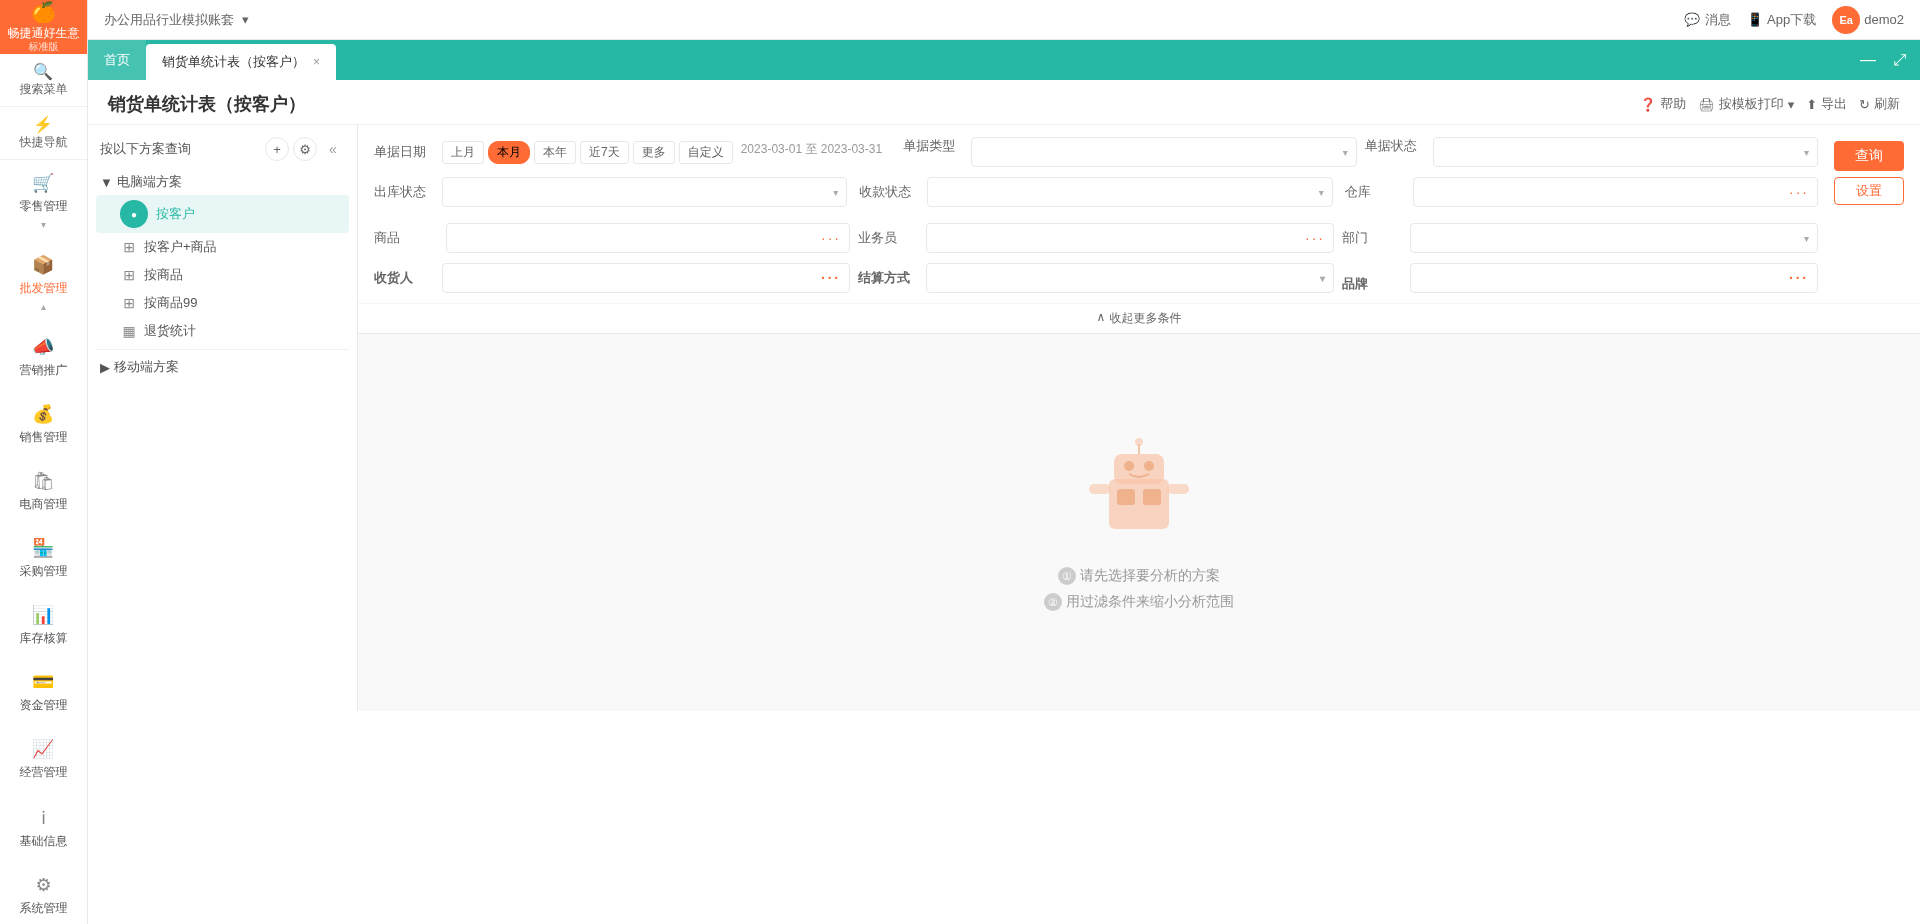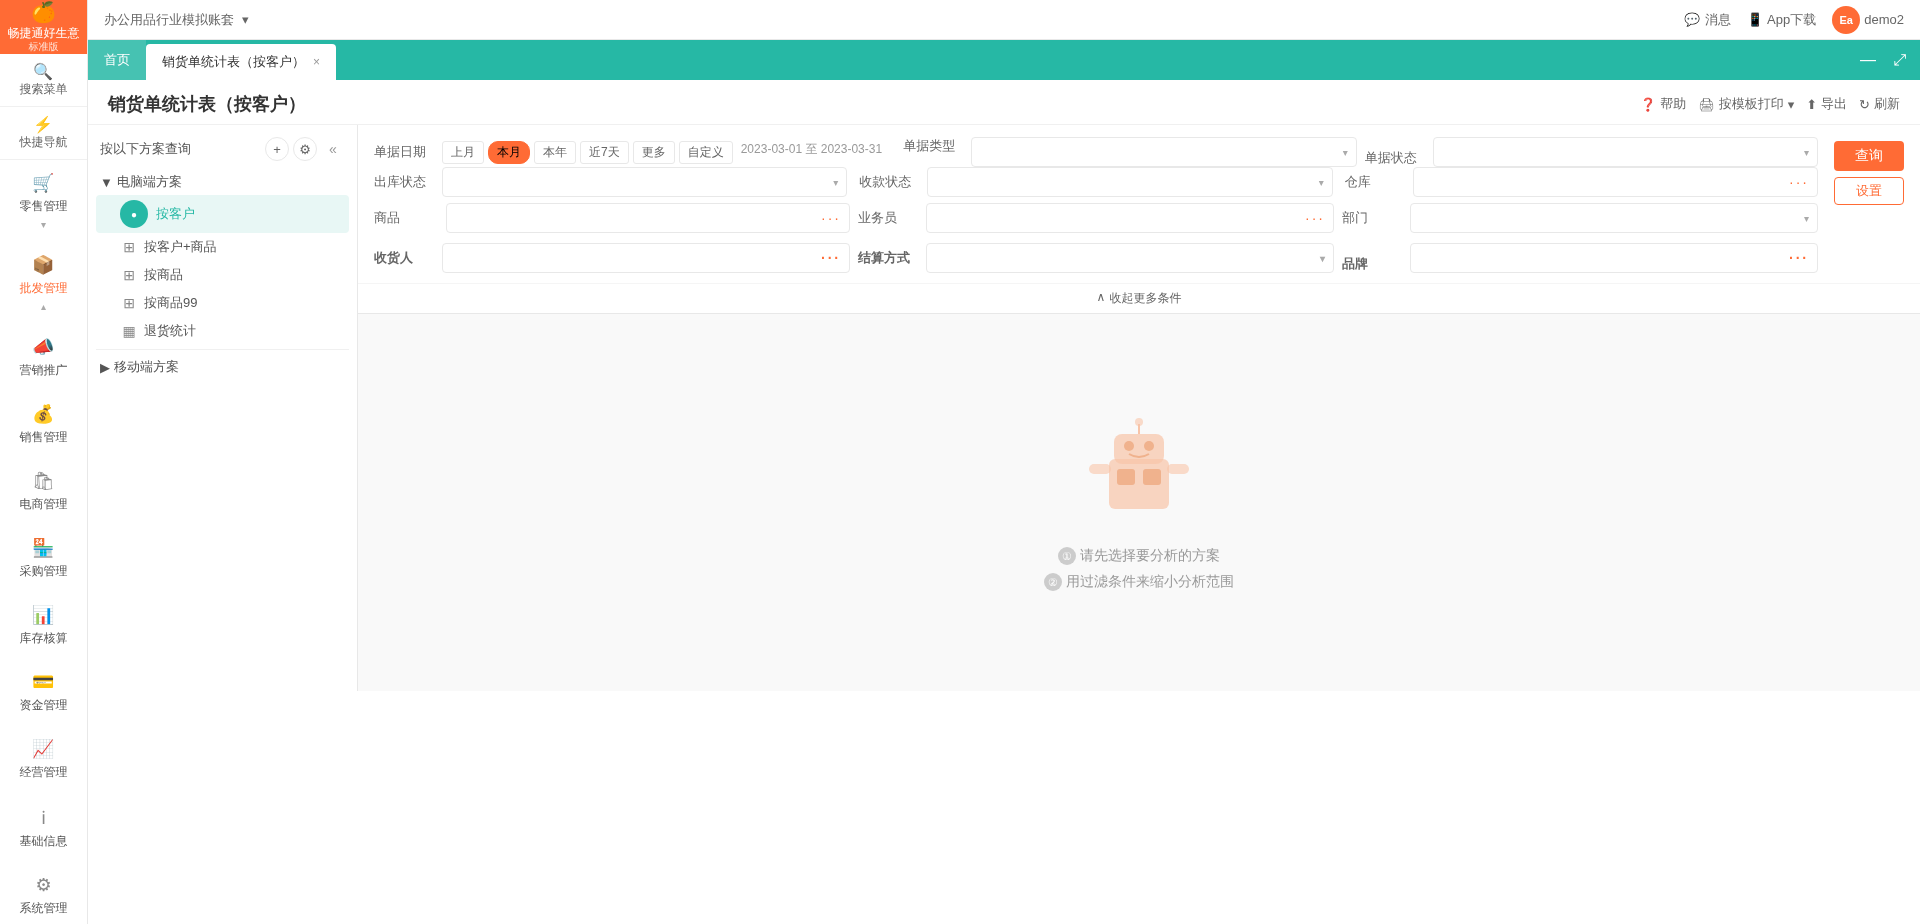--- a/index.html
+++ b/index.html
@@ -270,48 +270,48 @@
               <span>移动端方案</span>
             </div>
           </div>
         </div>
 
         <div class="right-panel">
 
           <div style="padding: 12px 16px 0; background:#fff; display:flex; gap: 16px; align-items:flex-start;">
             <div style="flex:1;">
 
-              <div class="filter-row" style="display:grid; grid-template-columns: auto 1fr 1fr 1fr; gap: 8px; align-items:center; margin-bottom:0;">
+              <div class="filter-row" style="display:grid; grid-template-columns: auto 1fr 1fr 1fr; gap: 8px; align-items:center; margin-bottom:10px;">
                 <span class="filter-label" style="white-space:nowrap;">单据日期</span>
                 <div style="display:flex; align-items:flex-start; gap:4px;">
                   <div class="date-btn">上月</div>
                   <div class="date-btn active">本月</div>
                   <div class="date-btn">本年</div>
                   <div class="date-btn">近7天</div>
                   <div class="date-btn">更多</div>
                   <div class="date-btn">自定义</div>
                   <span class="date-range">2023-03-01 至 2023-03-31</span>
                 </div>
                 <div style="display:flex; gap:8px;">
                   <span class="filter-label">单据类型</span>
                   <div class="filter-select" style="flex:1;">
                     <span></span>
                     <span class="select-arrow">▾</span>
                   </div>
                 </div>
-                <div style="display:flex; align-items:flex-end; gap:8px;">
+                <div style="display:flex; align-items:flex-start; gap:8px;">
                   <span class="filter-label">单据状态</span>
                   <div class="filter-select" style="flex:1;">
                     <span></span>
                     <span class="select-arrow">▾</span>
                   </div>
                 </div>
               </div>
 
-              <div style="display:grid; grid-template-columns: 1fr 1fr 1fr; gap: 12px; align-items:center; margin-bottom:6px;">
+              <div style="display:grid; grid-template-columns: 1fr 1fr 1fr; gap: 12px; align-items:center; margin-bottom:16px;">
                 <div style="display:flex; align-items:center; gap:8px;">
                   <span class="filter-label">出库状态</span>
                   <div class="filter-select" style="flex:1;">
                     <span></span>
                     <span class="select-arrow">▾</span>
                   </div>
                 </div>
                 <div style="display:flex; align-items:center; gap:8px;">
                   <span class="filter-label">收款状态</span>
                   <div class="filter-select" style="flex:1;">

